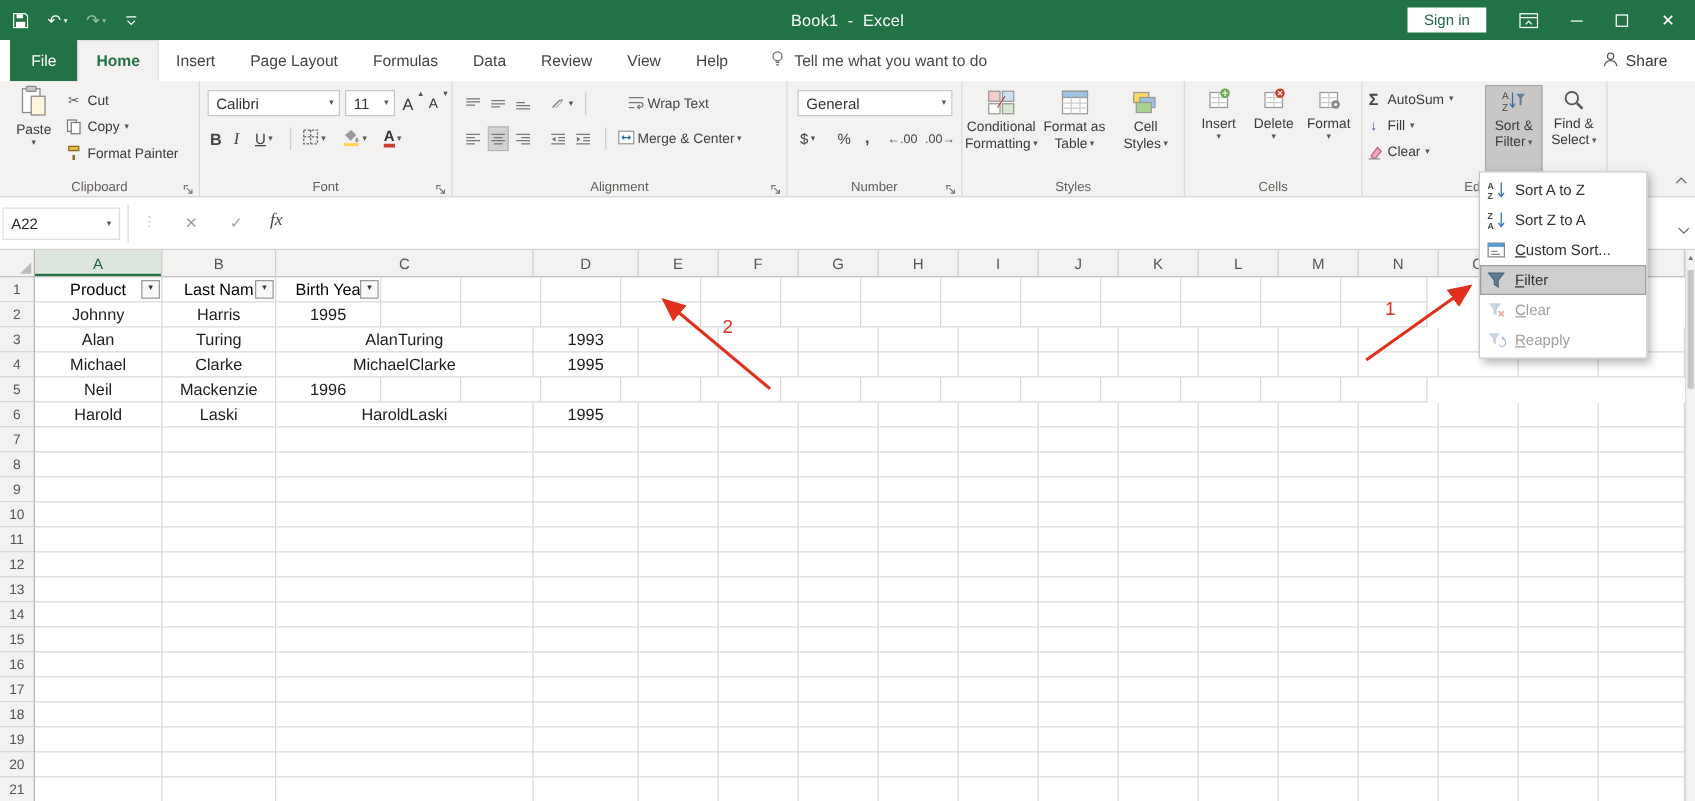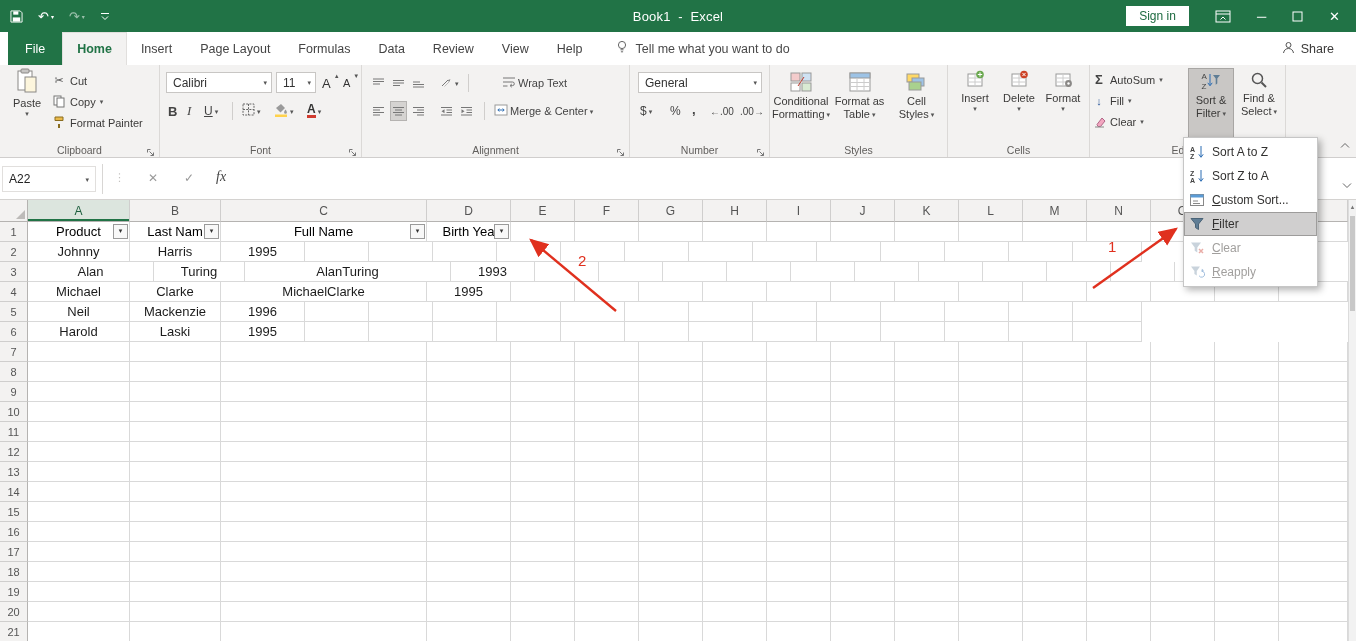--- a/index.html
+++ b/index.html
@@ -560,24 +560,20 @@
   <div class="cells" id="grid-cells">
       <div class="grow">
         <div class="gc hdr" style="width: 102px;">
           <span>Product</span>
           <span class="fbtn">▾</span>
         </div>
         <div class="gc hdr" style="width: 91px;">
           <span>Last Nam</span>
           <span class="fbtn">▾</span>
         </div>
-        <div class="gc hdr" style="width: 206px;">
-          <span>Full Name</span>
-          <span class="fbtn">▾</span>
-        </div>
         <div class="gc hdr" style="width: 84px;">
           <span>Birth Yea</span>
           <span class="fbtn">▾</span>
         </div>
         <div class="gc" style="width: 64px;"></div>
         <div class="gc" style="width: 64px;"></div>
         <div class="gc" style="width: 64px;"></div>
         <div class="gc" style="width: 64px;"></div>
         <div class="gc" style="width: 64px;"></div>
         <div class="gc" style="width: 64px;"></div>
@@ -607,21 +603,21 @@
         <div class="gc" style="width: 64px;"></div>
         <div class="gc" style="width: 64px;"></div>
         <div class="gc" style="width: 64px;"></div>
         <div class="gc" style="width: 64px;"></div>
         <div class="gc" style="width: 64px;"></div>
         <div class="gc" style="width: 64px;"></div>
         <div class="gc" style="width: 64px;"></div>
         <div class="gc" style="width: 69px;"></div>
       </div>
       <div class="grow">
-        <div class="gc" style="width: 126px; justify-content: center;">
+        <div class="gc" style="width: 102px; justify-content: center;">
           <span>Alan</span>
         </div>
         <div class="gc" style="width: 91px;">
           <span>Turing</span>
         </div>
         <div class="gc" style="width: 206px;">
           <span>AlanTuring</span>
         </div>
         <div class="gc" style="width: 84px;">
           <span>1993</span>
@@ -690,20 +686,23 @@
         <div class="gc" style="width: 64px;"></div>
         <div class="gc" style="width: 64px;"></div>
         <div class="gc" style="width: 69px;"></div>
       </div>
       <div class="grow">
         <div class="gc" style="width: 102px;">
           <span>Harold</span>
         </div>
         <div class="gc" style="width: 91px;">
           <span>Laski</span>
+        </div>
+        <div class="gc" style="width: 206px;">
+          <span>HaroldLaski</span>
         </div>
         <div class="gc" style="width: 84px;">
           <span>1995</span>
         </div>
         <div class="gc" style="width: 64px;"></div>
         <div class="gc" style="width: 64px;"></div>
         <div class="gc" style="width: 64px;"></div>
         <div class="gc" style="width: 64px;"></div>
         <div class="gc" style="width: 64px;"></div>
         <div class="gc" style="width: 64px;"></div>

